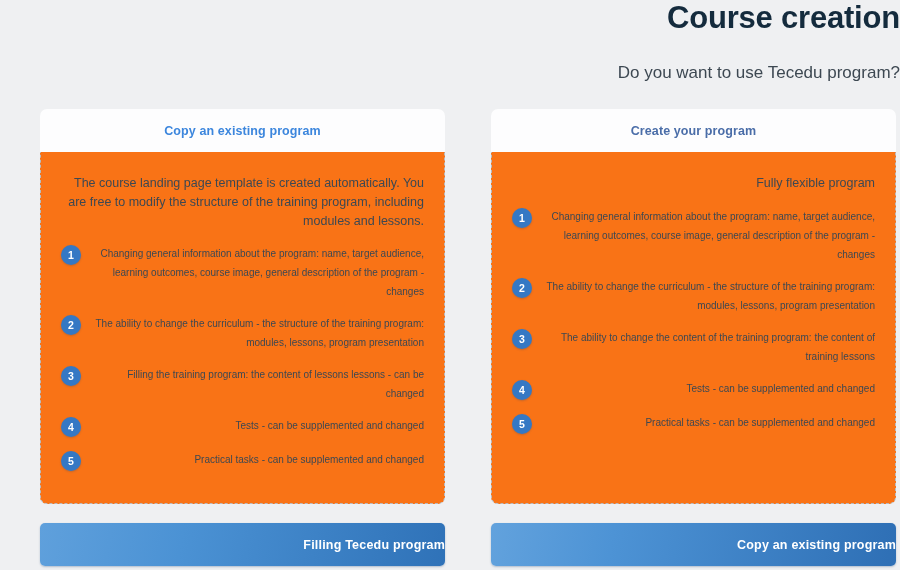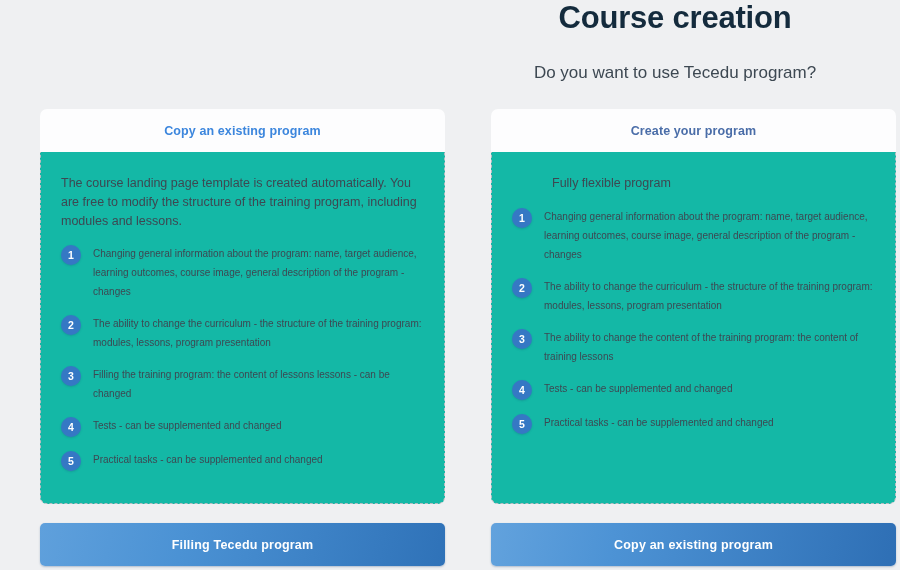--- a/index.html
+++ b/index.html
@@ -1,15 +1,15 @@
 <!DOCTYPE html>
 <html><head>
 <meta charset="utf-8">
 <style>
-  * { box-sizing: border-box; margin: 0; padding: 0; }
+  * { box-sizing: border-box; margin: 0; padding: 0; text-align: right; }
 
   html, body {
     width: 900px;
     height: 570px;
     overflow: hidden;
   }
 
   body {
     background: #eff0f2;
     font-family: "Liberation Sans", "DejaVu Sans", sans-serif;
@@ -84,21 +84,21 @@
   .card-header-title {
     font-size: 12.5px;
     font-weight: bold;
     letter-spacing: 0.1px;
   }
 
   .card-header-title.accent-left { color: #3c86dd; }
   .card-header-title.accent-right { color: #4a6da8; }
 
   .card-body {
-    background: #14b8a6;
+    background: #f97316;
     border: 1px dashed #b9bcc2;
     border-top: none;
     border-radius: 0 0 7px 7px;
     padding: 22px 20px 26px 20px;
     height: 352px;
   }
 
   .intro-text {
     font-size: 12.5px;
     line-height: 19px;

